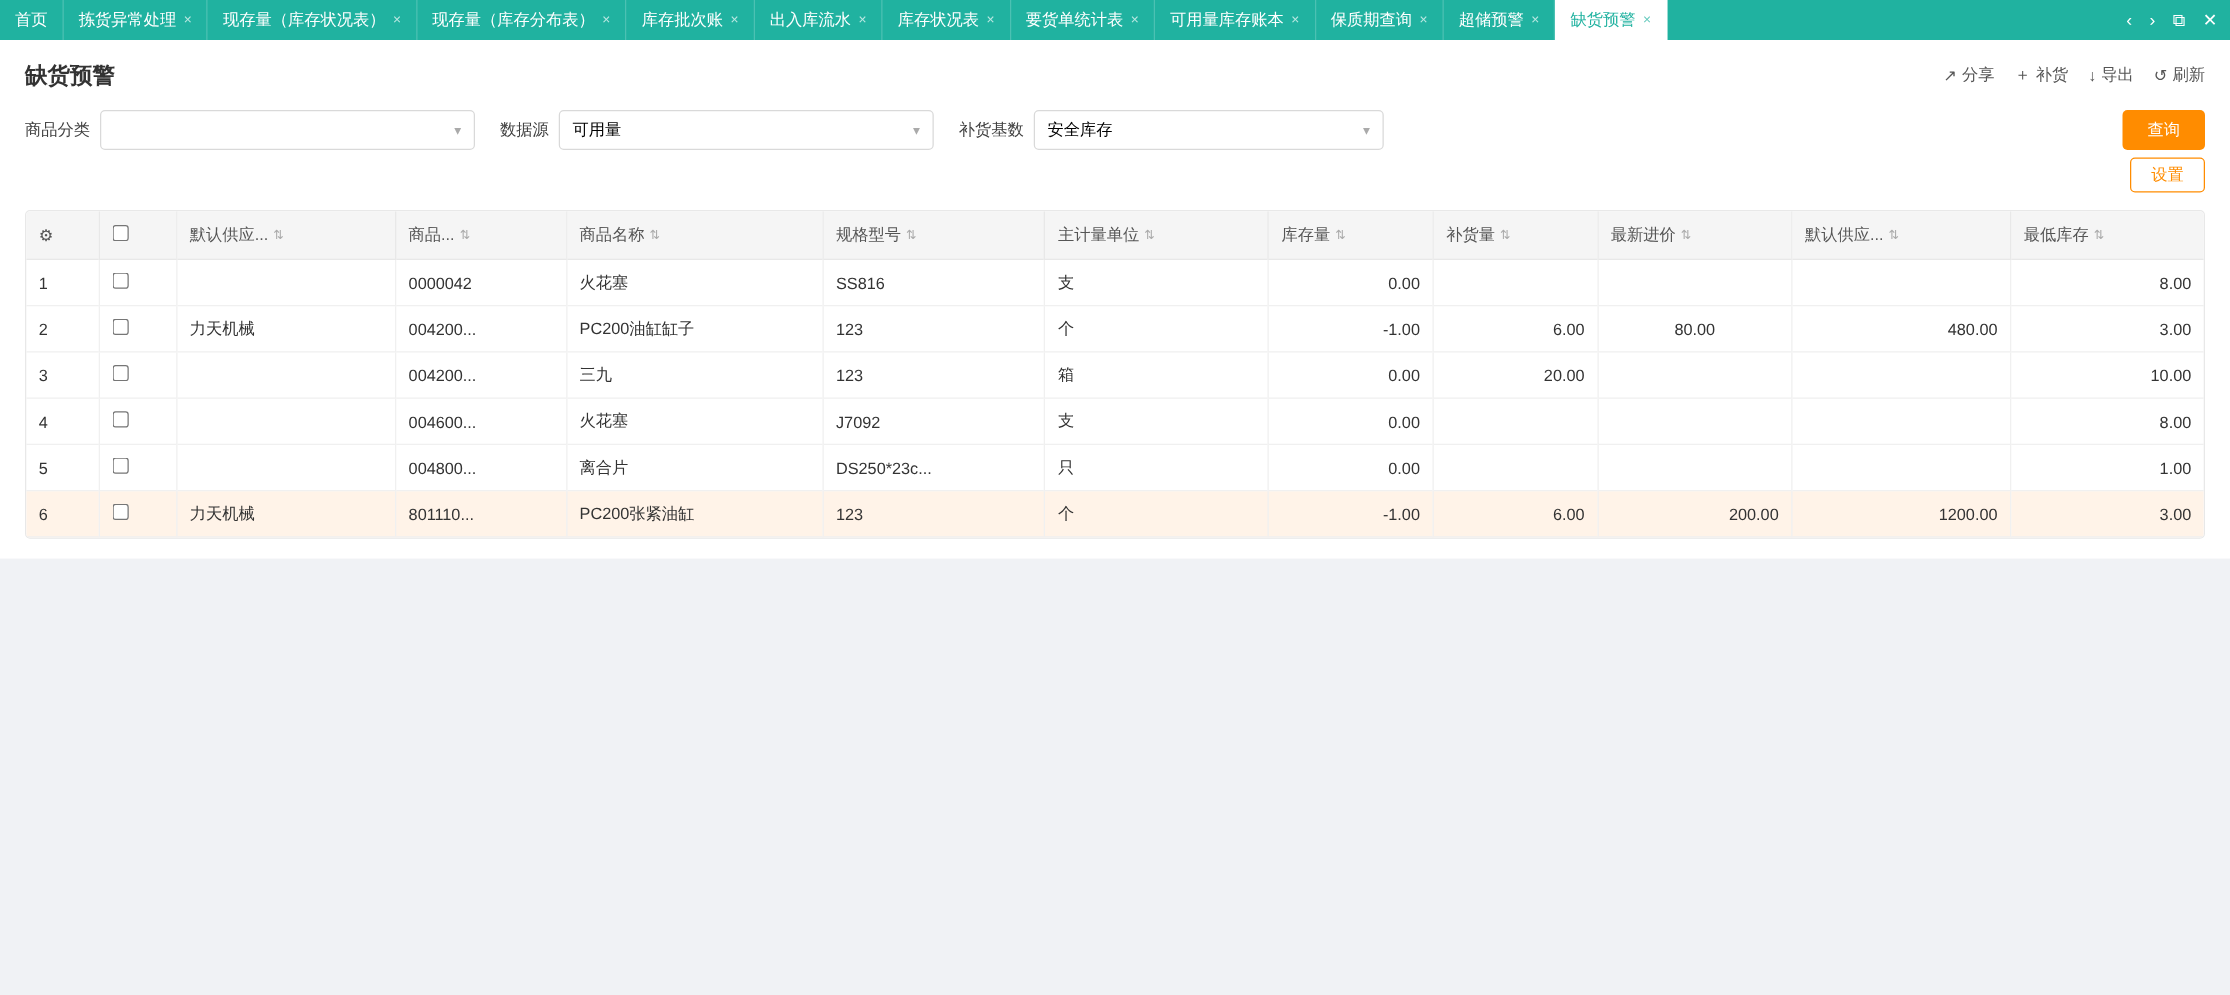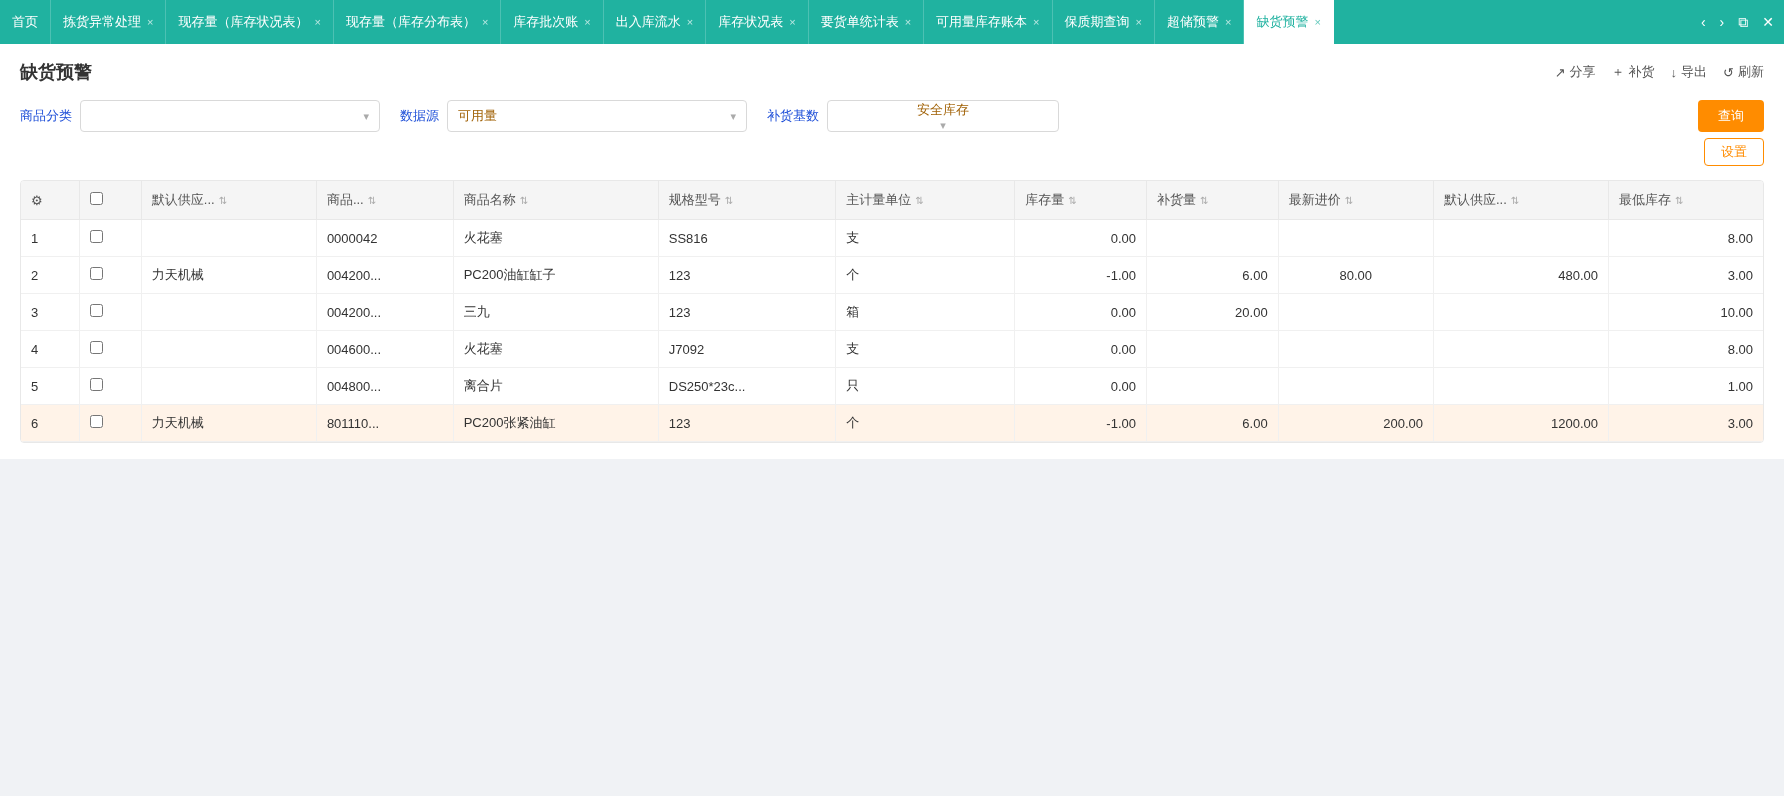--- a/index.html
+++ b/index.html
@@ -3,21 +3,21 @@
   <meta charset="utf-8">
   <style>
     * { box-sizing: border-box; margin: 0; padding: 0; }
     body { font-family: 'Microsoft YaHei', Arial, sans-serif; font-size: 13px; background: #f0f2f5; color: #333; }
 
     
     .tab-bar {
       display: flex;
       align-items: center;
       background: #20b2a0;
-      height: 44px;
+      height: 32px;
       overflow: hidden;
     }
     .tab-item {
       display: flex;
       align-items: center;
       padding: 0 12px;
       height: 100%;
       color: #fff;
       cursor: pointer;
       white-space: nowrap;
@@ -84,40 +84,40 @@
       gap: 4px;
       cursor: pointer;
       color: #555;
     }
     .filter-group {
       display: flex;
       align-items: center;
       gap: 8px;
     }
     .filter-label {
-      color: #1d4ed8;
+      color: #404040;
       font-size: 13px;
       white-space: nowrap;
     }
     .filter-select {
       width: 280px;
       height: 32px;
       border: 1px solid #d9d9d9;
       border-radius: 4px;
       padding: 0 10px;
       font-size: 13px;
       color: #333;
       background: #fff;
       display: flex;
       align-items: center;
       justify-content: space-between;
       cursor: pointer;
     }
     .filter-select-value {
-      color: #a16207;
+      color: #000000;
     }
     .filter-select-arrow {
       color: #aaa;
       font-size: 11px;
     }
     .btn-query {
       background: #ff8c00;
       color: #fff;
       border: none;
       border-radius: 4px;
@@ -288,21 +288,21 @@
     <div class="filter-group">
       <span class="filter-label">数据源</span>
       <div class="filter-select" style="width:300px;">
         <span class="filter-select-value">可用量</span>
         <span class="filter-select-arrow">▾</span>
       </div>
     </div>
 
     <div class="filter-group">
       <span class="filter-label">补货基数</span>
-      <div class="filter-select" style="width:232px;flex-direction:column;">
+      <div class="filter-select" style="width:280px;">
         <span class="filter-select-value">安全库存</span>
         <span class="filter-select-arrow">▾</span>
       </div>
     </div>
 
     <div style="margin-left:auto;display:flex;flex-direction:column;gap:6px;align-items:flex-end;">
       <button class="btn-query">查询</button>
       <button class="btn-settings">设置</button>
     </div>
   </div>

